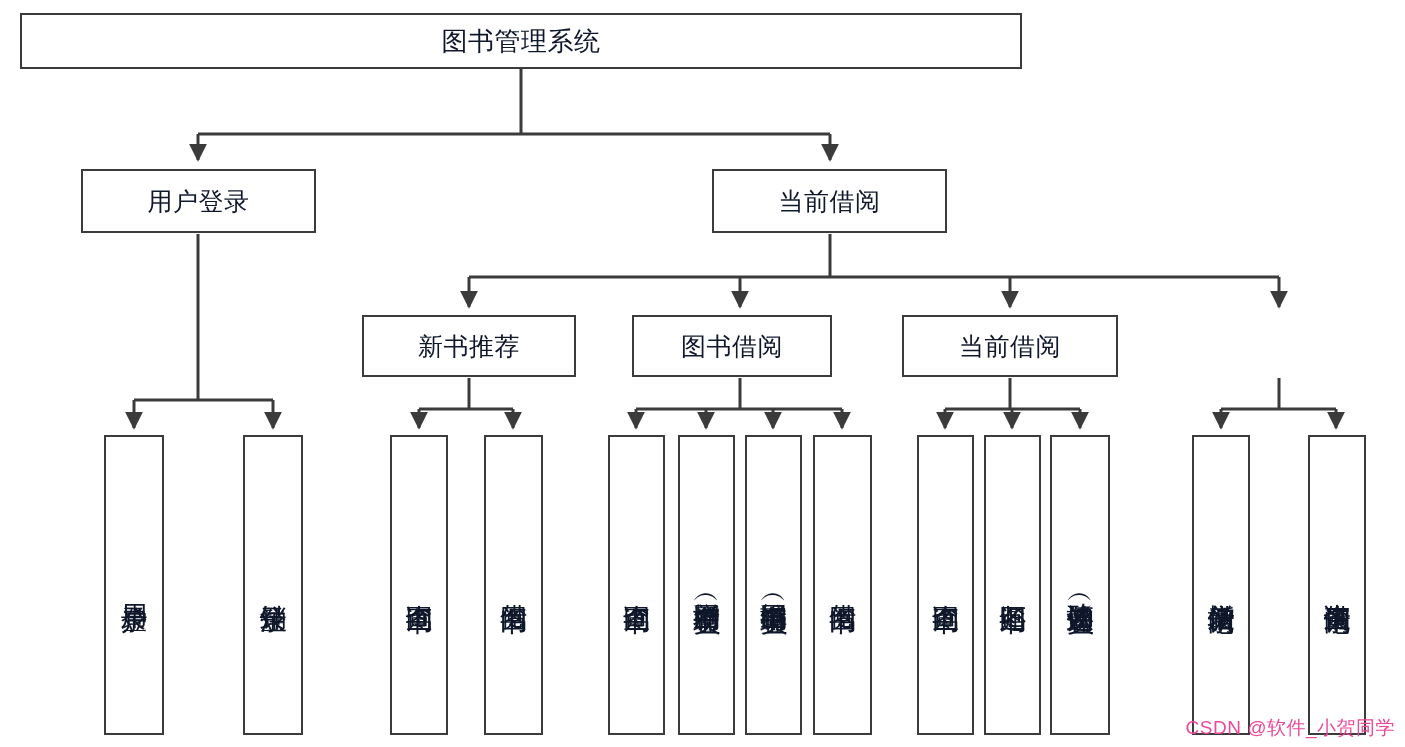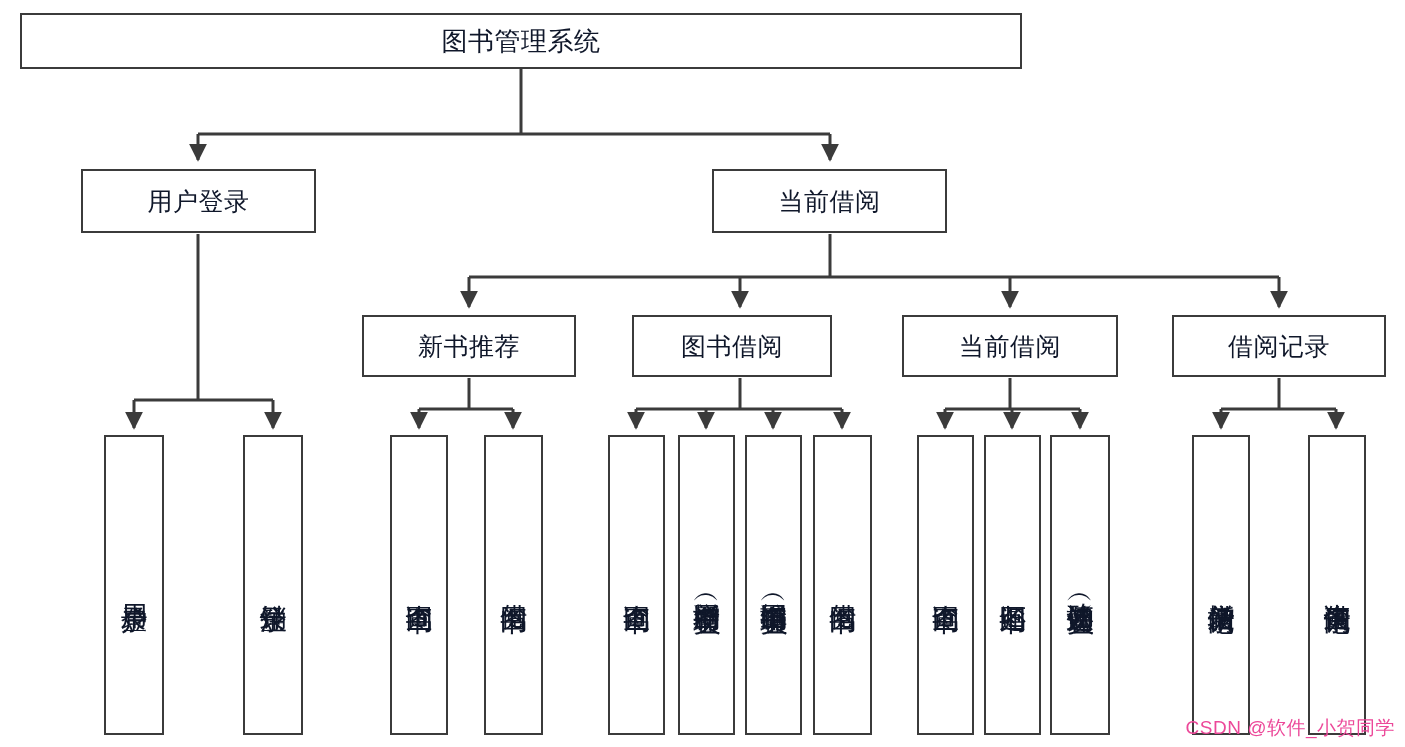--- a/index.html
+++ b/index.html
@@ -139,23 +139,20 @@
 
   <div class="node h-node" style="left:362px; top:315px; width:214px; height:62px;">
     <span class="label">新书推荐</span>
   </div>
   <div class="node h-node" style="left:632px; top:315px; width:200px; height:62px;">
     <span class="label">图书借阅</span>
   </div>
   <div class="node h-node" style="left:902px; top:315px; width:216px; height:62px;">
     <span class="label">当前借阅</span>
   </div>
-  <div class="node h-node" style="left:1172px; top:315px; width:214px; height:62px;">
-    <span class="label">借阅记录</span>
-  </div>
 
   <div class="node v-node" style="left:104px; top:435px; width:60px; height:300px;">
     <span class="label">用户登录</span>
   </div>
   <div class="node v-node" style="left:243px; top:435px; width:60px; height:300px;">
     <span class="label">注销登录</span>
   </div>
 
   <div class="node v-node" style="left:390px; top:435px; width:58px; height:300px;">
     <span class="label">查询图书</span>

